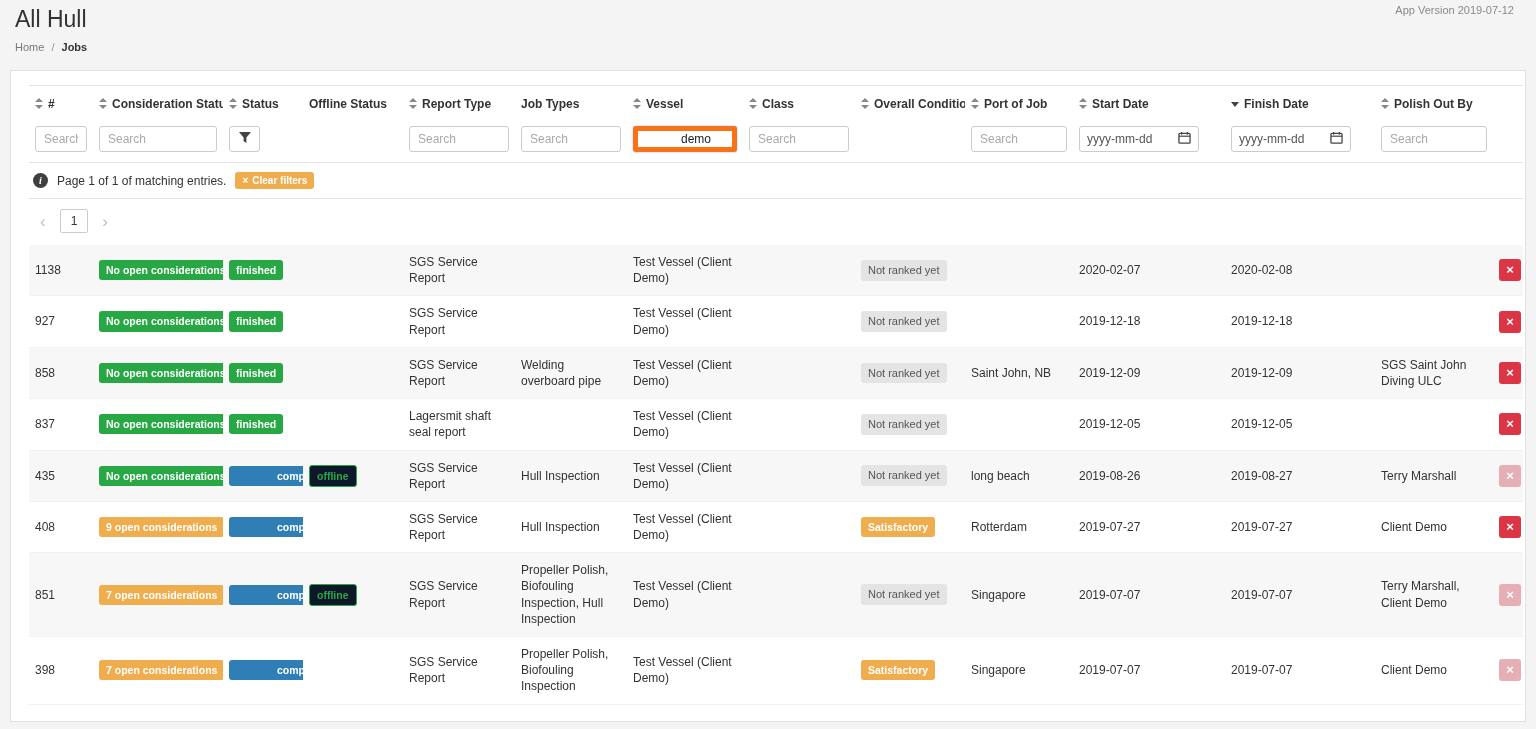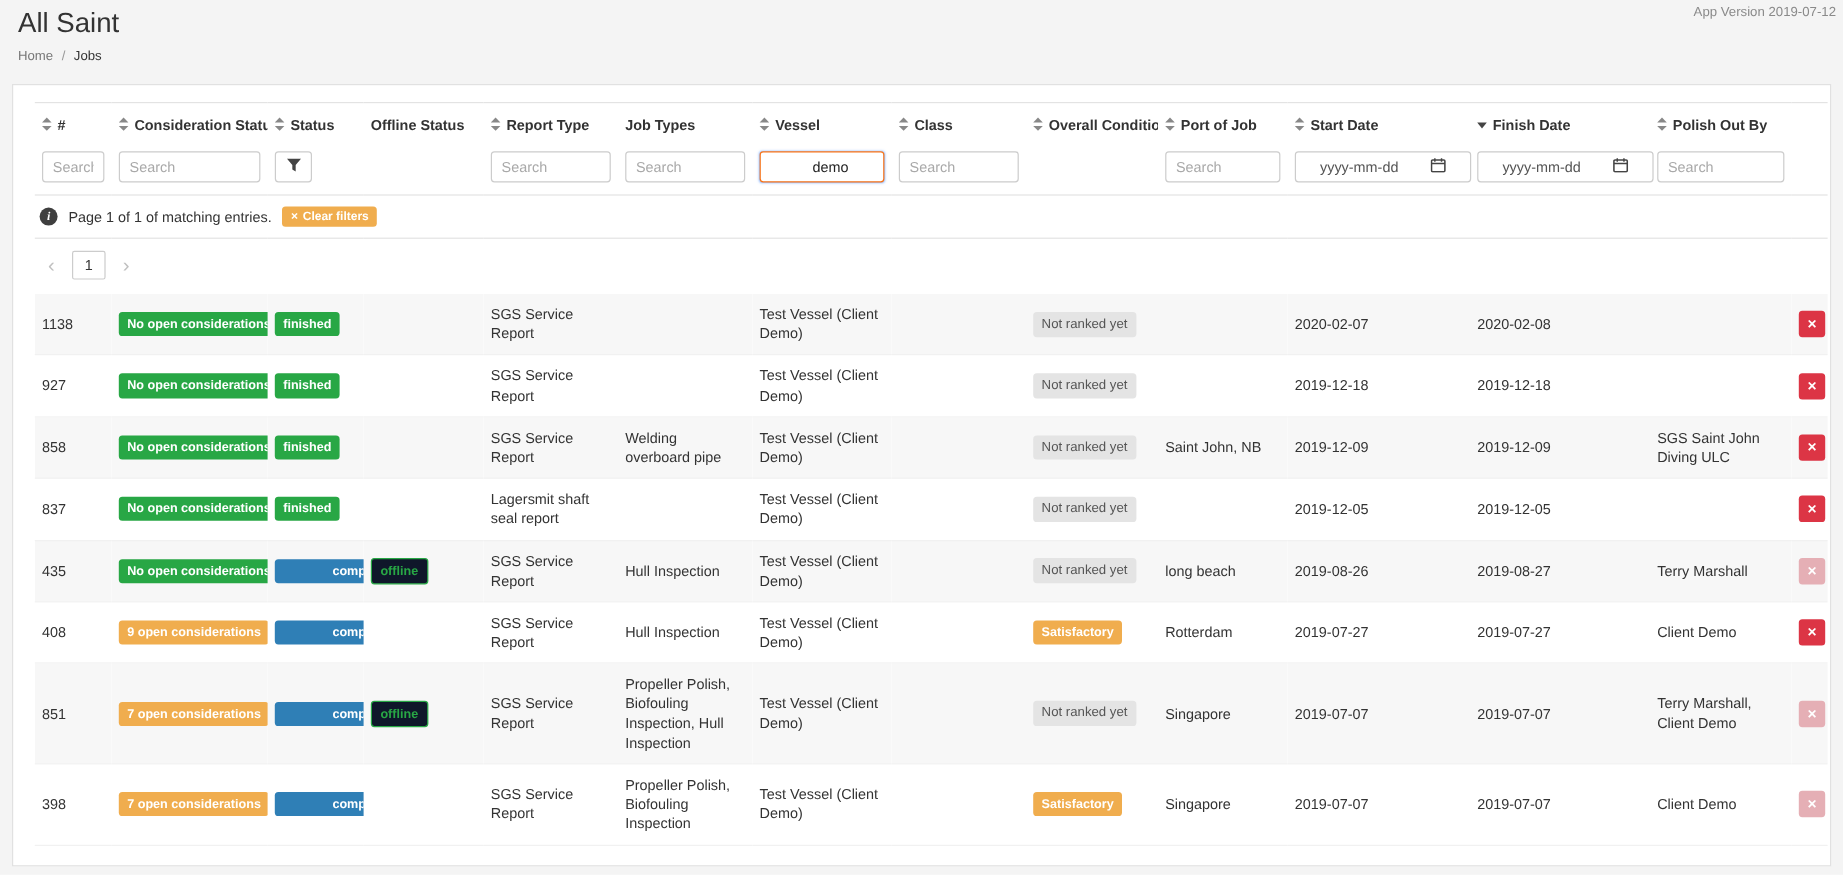--- a/index.html
+++ b/index.html
@@ -15,26 +15,26 @@
   }
   *{box-sizing:border-box;}
   html,body{margin:0;padding:0;}
   body{
     width:1536px;min-height:729px;overflow:hidden;
     background:#f4f4f4;color:var(--text);
     font-family:"Liberation Sans","DejaVu Sans",sans-serif;font-size:13px;
   }
   
   .topbar{position:relative;height:70px;padding:6px 15px 0 15px;}
-  .app-version{position:absolute;top:4px;right:6px;font-size:11px;color:#8a8a8a;}
+  .app-version{position:absolute;top:4px;right:22px;font-size:11px;color:#8a8a8a;}
   .page-title{margin:0;font-size:23px;font-weight:400;color:#333;line-height:1.2;}
   .breadcrumb{margin-top:7px;font-size:11px;color:#777;}
   .breadcrumb .bc-home{color:#777;cursor:pointer;}
   .breadcrumb .bc-sep{margin:0 4px;color:#999;}
-  .breadcrumb .bc-current{color:#333;font-weight:400;}
+  .breadcrumb .bc-current{color:#333;font-weight:700;}
   
   .card{background:#fff;border:1px solid #e1e1e1;margin:0 10px;}
   .main-card{padding:14px 18px 16px 18px;}
   
   .toolbar{text-align:right;margin-bottom:14px;}
   .btn-split{display:inline-flex;}
   .btn-main{
     background:var(--btn-green);color:#fff;border:none;border-radius:3px 0 0 3px;
     font-size:12px;padding:7px 12px;cursor:pointer;font-family:inherit;
   }
@@ -53,28 +53,28 @@
   .sort-both::before{content:"";position:absolute;top:0;left:0;border-left:4px solid transparent;border-right:4px solid transparent;border-bottom:4px solid #888;}
   .sort-both::after{content:"";position:absolute;bottom:0;left:0;border-left:4px solid transparent;border-right:4px solid transparent;border-top:4px solid #888;}
   .sort-desc{display:inline-block;width:9px;height:6px;position:relative;margin-right:4px;vertical-align:1px;}
   .sort-desc::after{content:"";position:absolute;top:1px;left:0;border-left:4px solid transparent;border-right:4px solid transparent;border-top:5px solid #444;}
   td.filter-cell{padding:6px 6px 10px 6px;border-bottom:1px solid var(--line);vertical-align:middle;}
   .filter-input{
     height:26px;width:100%;max-width:130px;border:1px solid #ccc;border-radius:3px;
     padding:0 8px;font-size:12px;color:#222;font-family:inherit;background:#fff;
   }
   .filter-input::placeholder{color:#a9a9a9;}
-  .filter-input.focused{border:1px solid #f97316;outline:none;box-shadow:0 0 2px rgba(77,144,254,.7);padding-left:43px;}
+  .filter-input.focused{border:5px solid #f97316;outline:none;box-shadow:0 0 2px rgba(77,144,254,.7);padding-left:43px;}
   .filter-btn{
     width:31px;height:26px;border:1px solid #ccc;border-radius:3px;background:#fff;
     display:inline-flex;align-items:center;justify-content:center;cursor:pointer;
   }
   .date-field{
     display:flex;align-items:center;justify-content:space-between;gap:6px;
-    height:26px;width:147px;border:1px solid #ccc;border-radius:3px;background:#fff;padding:0 20px;cursor:text;
+    height:26px;width:120px;border:1px solid #ccc;border-radius:3px;background:#fff;padding:0 7px;cursor:text;
   }
   .date-placeholder{color:#555;font-size:12px;}
   
   .info-flex{display:flex;align-items:center;gap:9px;}
   td.info-cell{padding:9px 4px;border-bottom:1px solid var(--line);}
   .info-icon{
     width:15px;height:15px;border-radius:50%;background:#3f3f3f;color:#fff;flex:0 0 15px;
     display:inline-flex;align-items:center;justify-content:center;
     font-size:10px;font-weight:700;font-style:italic;font-family:"Liberation Serif",serif;
   }
@@ -117,21 +117,21 @@
   }
   .btn-delete.danger{background:var(--danger-red);}
   .btn-delete.light{background:var(--danger-light);}
   td.actions-cell{padding:9px 0 9px 2px;}
 </style>
 </head>
 <body>
 
 <div class="topbar">
   <div class="app-version">App Version 2019-07-12</div>
-  <h1 class="page-title">All Saint</h1>
+  <h1 class="page-title">All Hull</h1>
   <div class="breadcrumb">
     <span class="bc-home">Home</span>
     <span class="bc-sep">/</span>
     <span class="bc-current">Jobs</span>
   </div>
 </div>
 
 <div class="card main-card">
 
   <table class="jobs-table">

